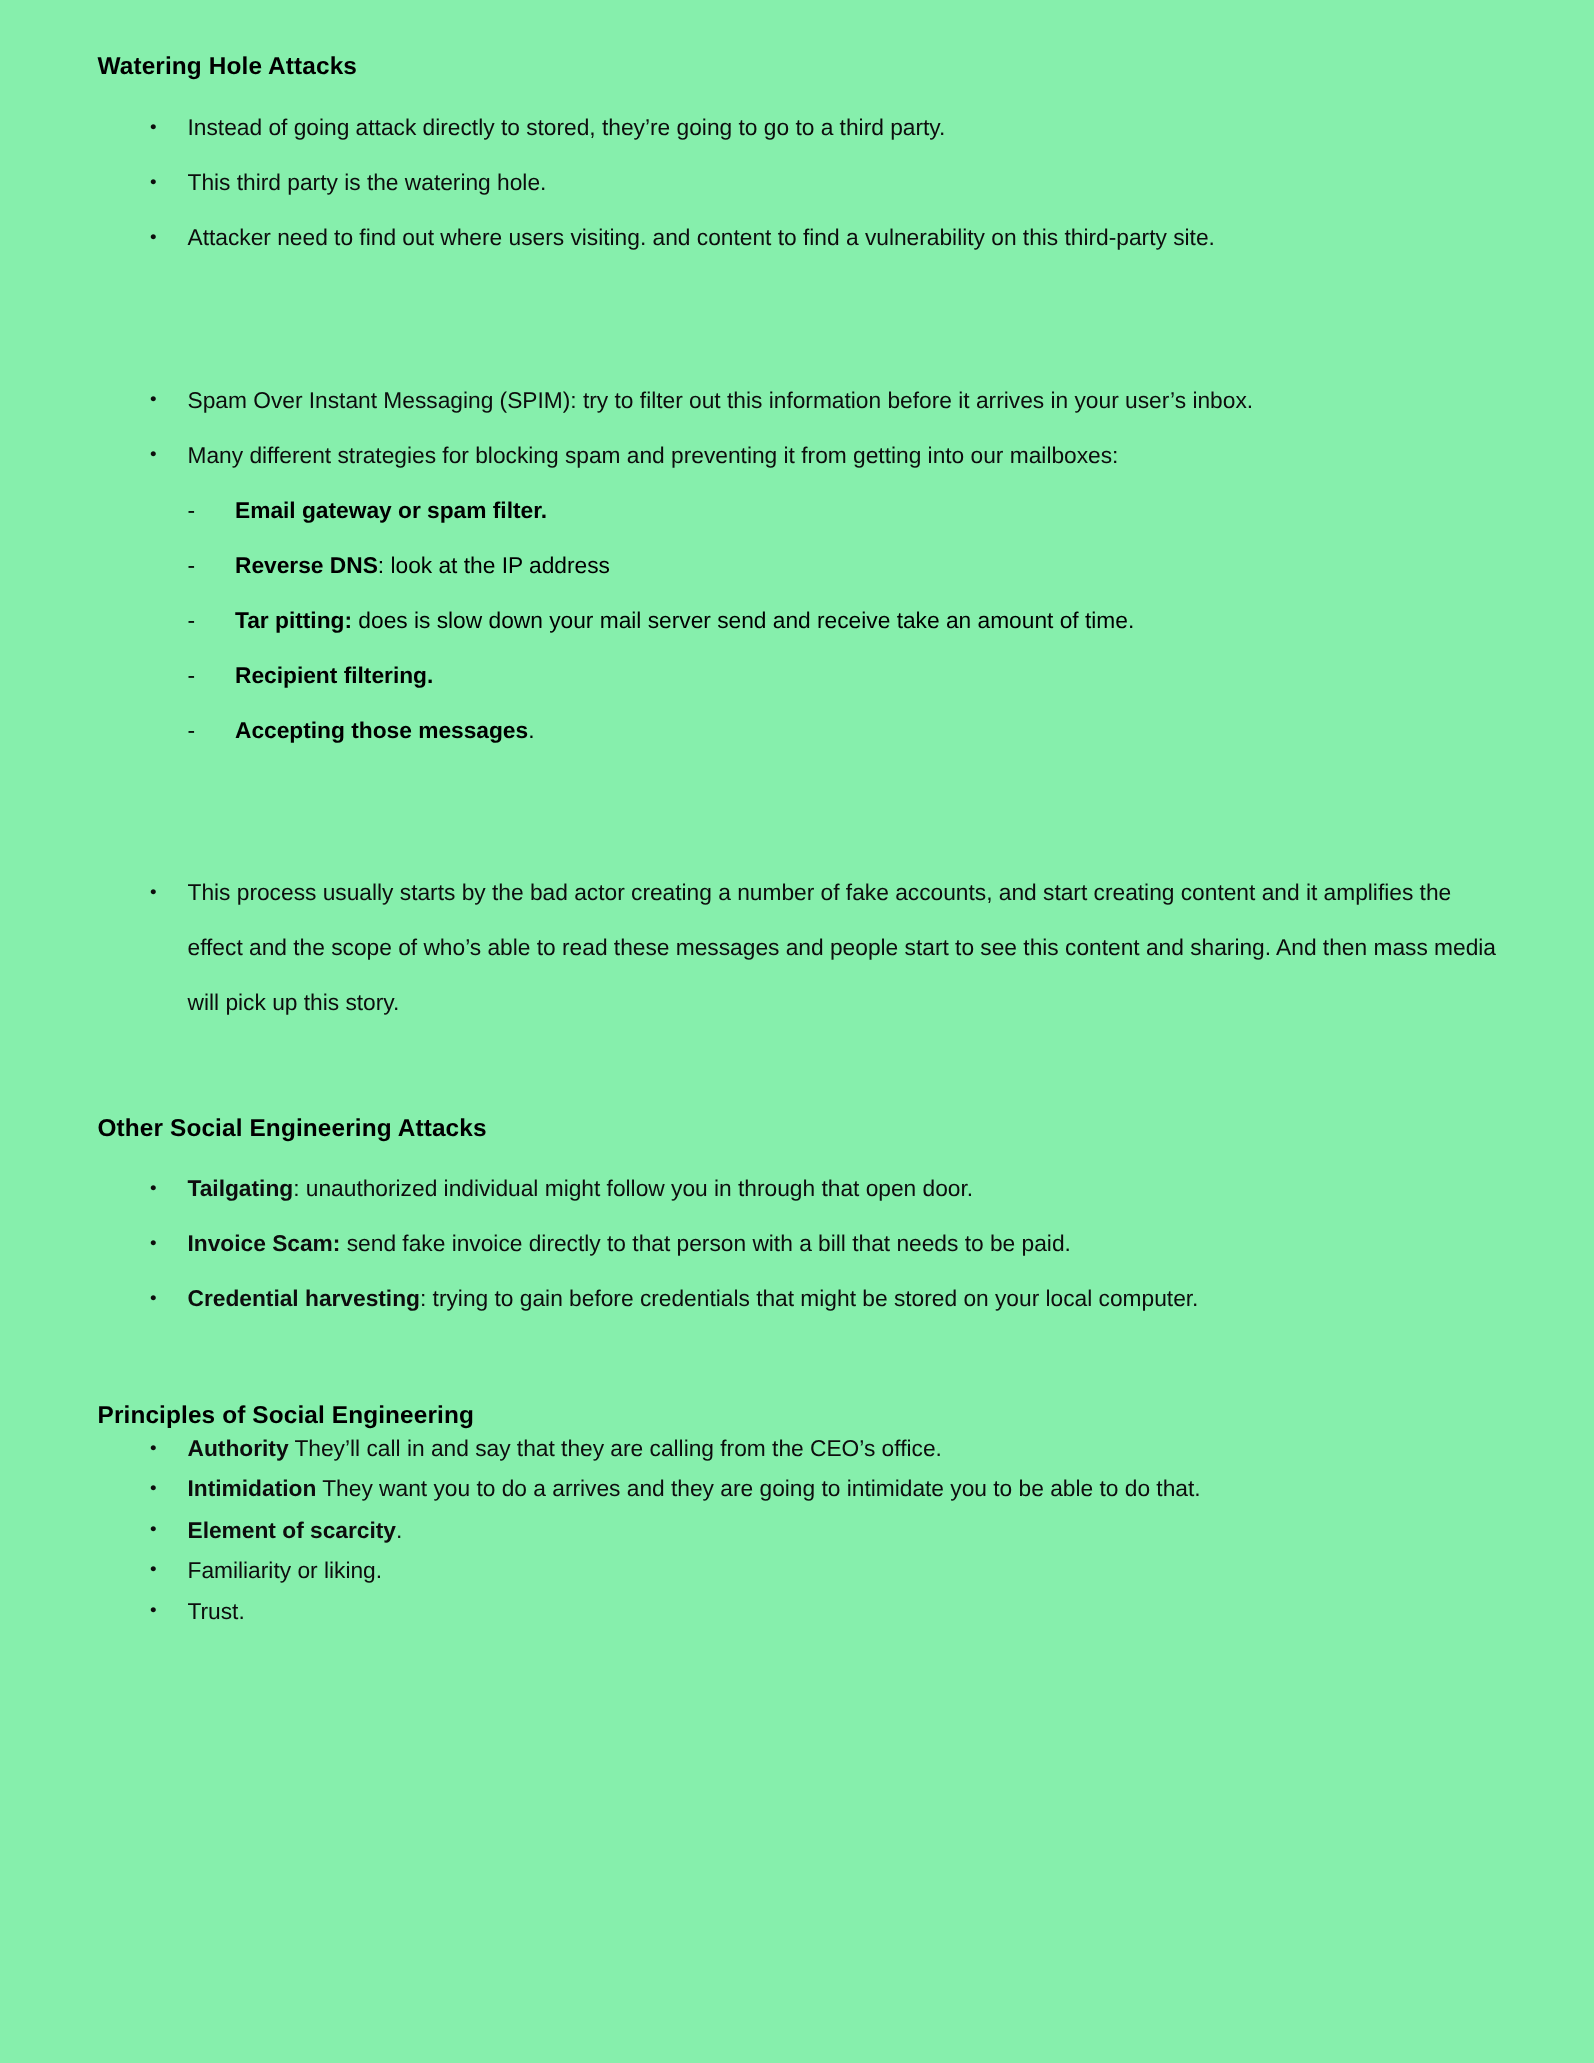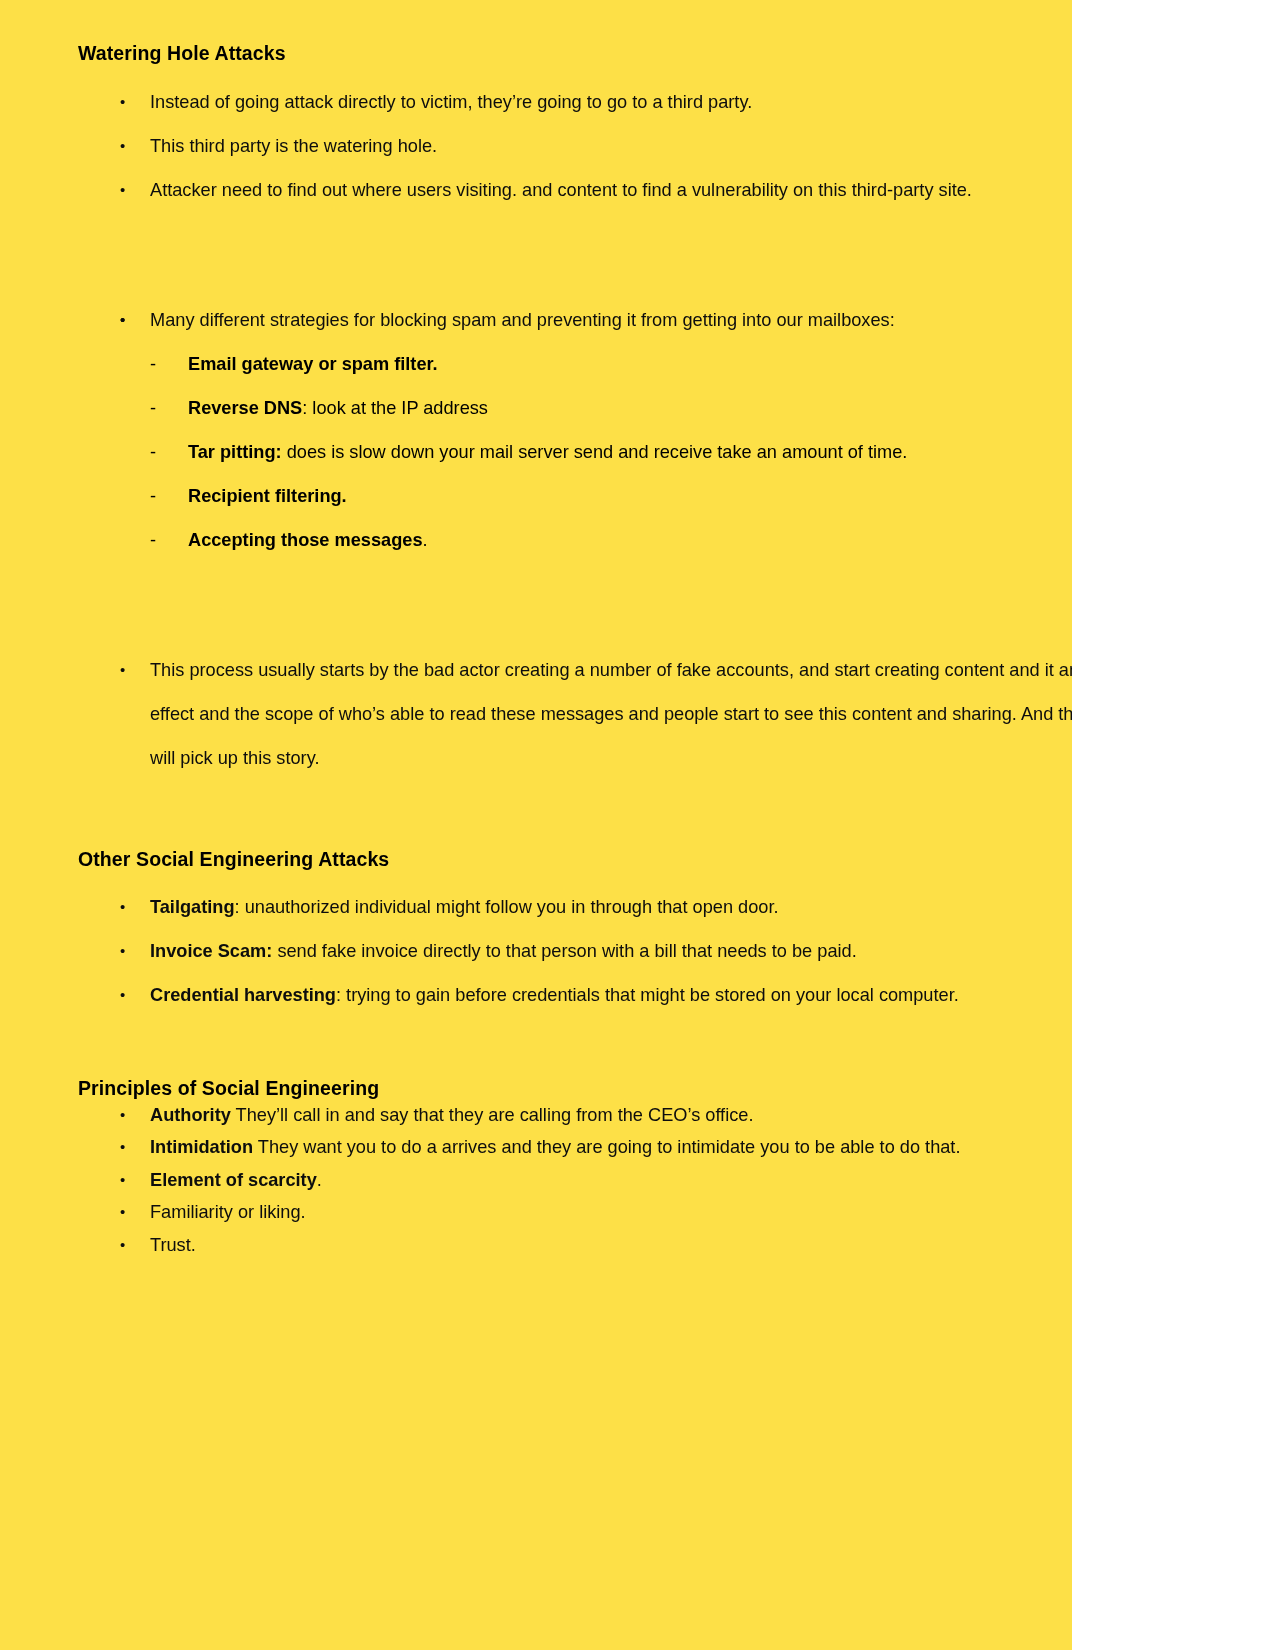--- a/index.html
+++ b/index.html
@@ -9,23 +9,23 @@
   }
   body {
     width: 1275px;
     height: 1650px;
     font-family: "Liberation Sans", "DejaVu Sans", sans-serif;
     color: #000000;
     -webkit-font-smoothing: antialiased;
   }
   .page {
     position: relative;
-    width: 1072px;
+    width: 1275px;
     height: 1650px;
-    background: #fde047;
+    background: #86efac;
     box-sizing: border-box;
     padding: 0;
     overflow: hidden;
   }
   .content {
     position: absolute;
     left: 78px;
     top: 44px;
     width: 1120px;
   }
@@ -92,36 +92,36 @@
 </head>
 <body>
 
 <div class="page">
   <div class="content">
 
     <h2 class="heading">Watering Hole Attacks</h2>
     <div class="gap-head"></div>
     <ul class="blist spaced">
       <li>
-        <span class="bullet">•</span><span>Instead of going attack directly to victim, they’re going to go to a third party.</span>
+        <span class="bullet">•</span><span>Instead of going attack directly to stored, they’re going to go to a third party.</span>
       </li>
       <li>
         <span class="bullet">•</span><span>This third party is the watering hole.</span>
       </li>
       <li>
         <span class="bullet">•</span><span>Attacker need to find out where users visiting. and content to find a vulnerability on this third-party site.</span>
       </li>
     </ul>
 
     <div class="gap-xl"></div>
 
     <div class="gap-head"></div>
     <ul class="blist spaced">
       <li>
-        <span class="bullet">•</span>
+        <span class="bullet">•</span><span>Spam Over Instant Messaging (SPIM): try to filter out this information before it arrives in your user’s inbox.</span>
       </li>
       <li>
         <span class="bullet">•</span><span>Many different strategies for blocking spam and preventing it from getting into our mailboxes:</span>
       </li>
     </ul>
     <ul class="sublist">
       <li>
         <span class="dash">-</span><span class="b">Email gateway or spam filter.</span><span></span>
       </li>
       <li>

